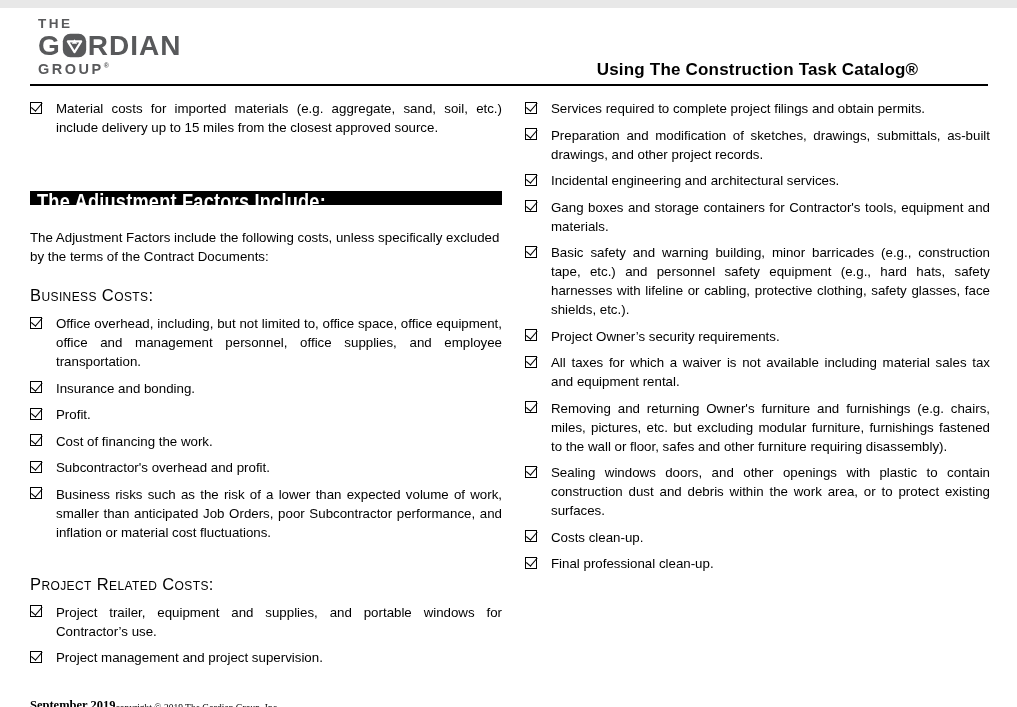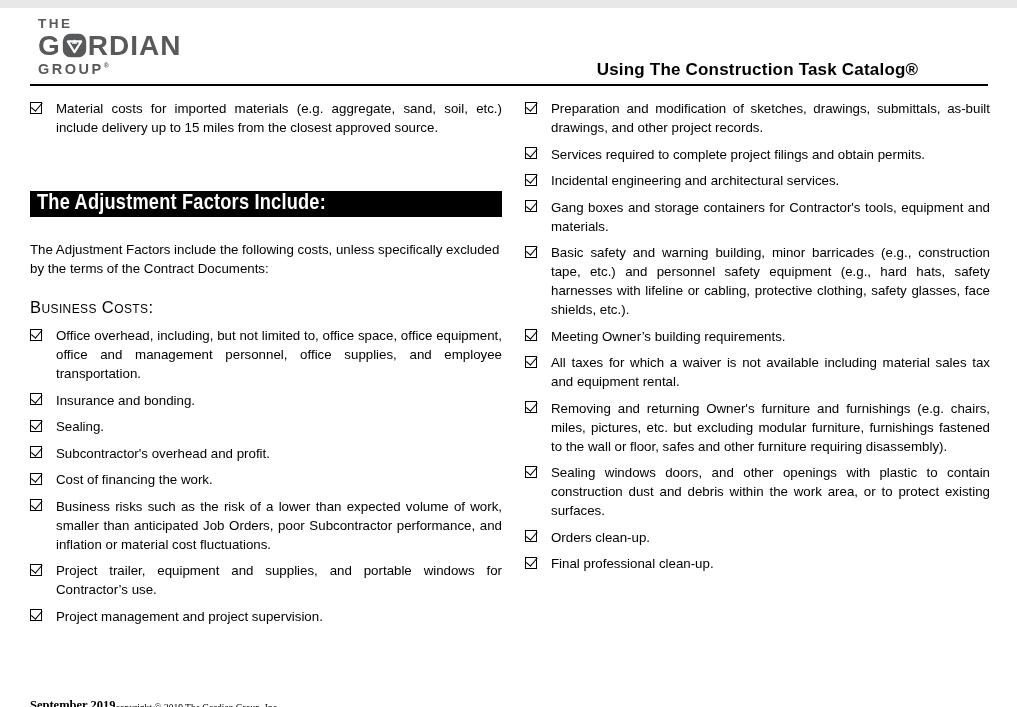--- a/index.html
+++ b/index.html
@@ -45,21 +45,21 @@
   .cb::after {
     content: ""; position: absolute; left: 3px; top: -2.5px;
     width: 4.5px; height: 9.5px;
     border-right: 1.7px solid #000; border-bottom: 1.7px solid #000;
     transform: rotate(40deg);
   }
   .txt { flex: 1; text-align: justify; }
   
   .banner {
     margin-top: 54px; background: #000; color: #fff;
-    padding: 2px 7px 5px; height: 26px; overflow: hidden;
+    padding: 2px 7px 5px; height: 14px; overflow: hidden;
   }
   .banner-text {
     display: inline-block; font-weight: bold; font-size: 17.5px;
     letter-spacing: 0.2px; transform: scale(1.04, 1.22); transform-origin: 0 58%;
     white-space: nowrap;
   }
   .intro { margin-top: 23px; text-align: left; }
   h3.costs-heading {
     font-variant: small-caps; font-weight: normal; font-size: 16.5px;
     letter-spacing: 0.4px; margin-top: 20px; margin-bottom: 9px;
@@ -126,42 +126,43 @@
               <span class="txt">Office overhead, including, but not limited to, office space, office equipment, office and management personnel, office supplies, and employee transportation.</span>
             </li>
 
             <li class="item">
               <span class="cb"></span>
               <span class="txt">Insurance and bonding.</span>
             </li>
 
             <li class="item">
               <span class="cb"></span>
-              <span class="txt">Sealing.</span>
-            </li>
-
+              <span class="txt">Profit.</span>
+            </li>
+
+
+            <li class="item">
+              <span class="cb"></span>
+              <span class="txt">Cost of financing the work.</span>
+            </li>
 
             <li class="item">
               <span class="cb"></span>
               <span class="txt">Subcontractor's overhead and profit.</span>
             </li>
 
             <li class="item">
               <span class="cb"></span>
-              <span class="txt">Cost of financing the work.</span>
-            </li>
-
-            <li class="item">
-              <span class="cb"></span>
               <span class="txt">Business risks such as the risk of a lower than expected volume of work, smaller than anticipated Job Orders, poor Subcontractor performance, and inflation or material cost fluctuations.</span>
             </li>
           </ul>
       </div>
 
       <div class="subsection subsection-project">
+        <h3 class="costs-heading">Project Related Costs:</h3>
         <ul class="checklist">
 
             <li class="item">
               <span class="cb"></span>
               <span class="txt">Project trailer, equipment and supplies, and portable windows for Contractor’s use.</span>
             </li>
 
             <li class="item">
               <span class="cb"></span>
               <span class="txt">Project management and project supervision.</span>
@@ -169,67 +170,67 @@
           </ul>
       </div>
 
     </section>
 
     <section class="col-right">
       <ul class="checklist">
 
           <li class="item">
             <span class="cb"></span>
+            <span class="txt">Services required to complete project filings and obtain permits.</span>
+          </li>
+
+          <li class="item">
+            <span class="cb"></span>
             <span class="txt">Preparation and modification of sketches, drawings, submittals, as-built drawings, and other project records.</span>
           </li>
 
           <li class="item">
             <span class="cb"></span>
-            <span class="txt">Services required to complete project filings and obtain permits.</span>
-          </li>
-
-          <li class="item">
-            <span class="cb"></span>
             <span class="txt">Incidental engineering and architectural services.</span>
           </li>
 
           <li class="item">
             <span class="cb"></span>
             <span class="txt">Gang boxes and storage containers for Contractor's tools, equipment and materials.</span>
           </li>
 
           <li class="item">
             <span class="cb"></span>
             <span class="txt">Basic safety and warning building, minor barricades (e.g., construction tape, etc.) and personnel safety equipment (e.g., hard hats, safety harnesses with lifeline or cabling, protective clothing, safety glasses, face shields, etc.).</span>
           </li>
 
           <li class="item">
             <span class="cb"></span>
-            <span class="txt">Meeting Owner’s building requirements.</span>
+            <span class="txt">Project Owner’s security requirements.</span>
           </li>
 
           <li class="item">
             <span class="cb"></span>
             <span class="txt">All taxes for which a waiver is not available including material sales tax and equipment rental.</span>
           </li>
 
           <li class="item">
             <span class="cb"></span>
             <span class="txt">Removing and returning Owner's furniture and furnishings (e.g. chairs, miles, pictures, etc. but excluding modular furniture, furnishings fastened to the wall or floor, safes and other furniture requiring disassembly).</span>
           </li>
 
           <li class="item">
             <span class="cb"></span>
             <span class="txt">Sealing windows doors, and other openings with plastic to contain construction dust and debris within the work area, or to protect existing surfaces.</span>
           </li>
 
 
           <li class="item">
             <span class="cb"></span>
-            <span class="txt">Orders clean-up.</span>
+            <span class="txt">Costs clean-up.</span>
           </li>
 
           <li class="item">
             <span class="cb"></span>
             <span class="txt">Final professional clean-up.</span>
           </li>
         </ul>
     </section>
 
   </div>

